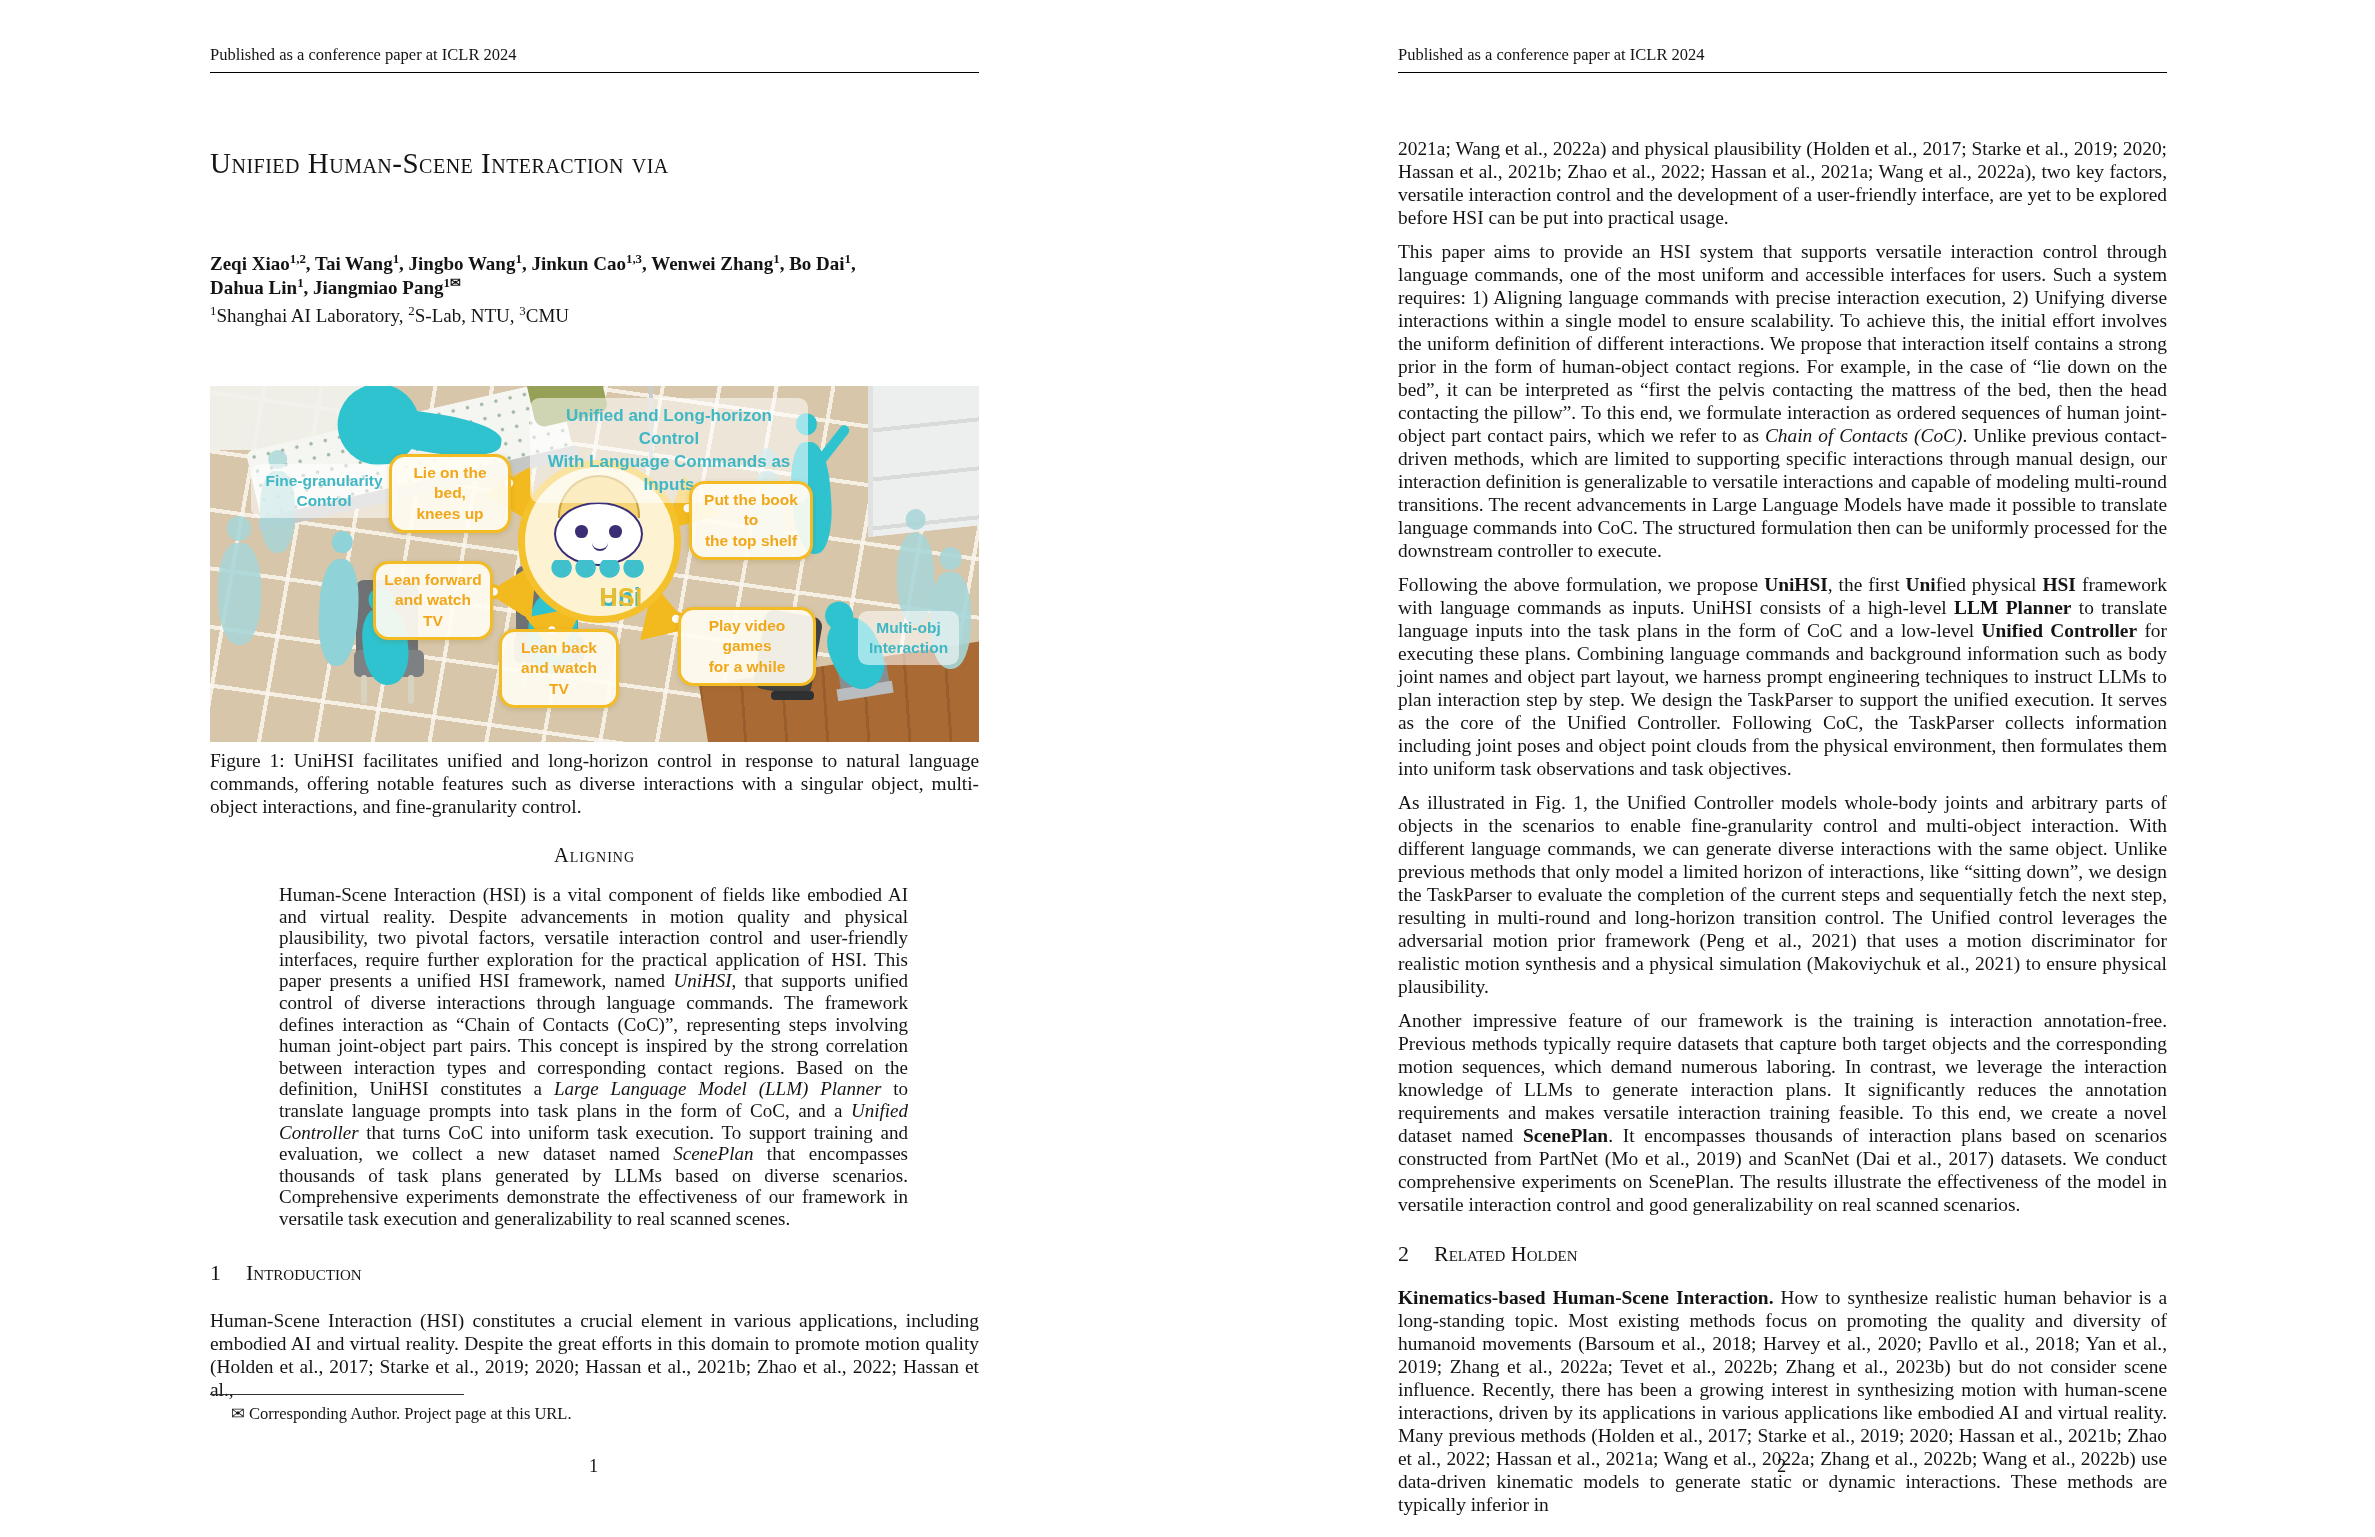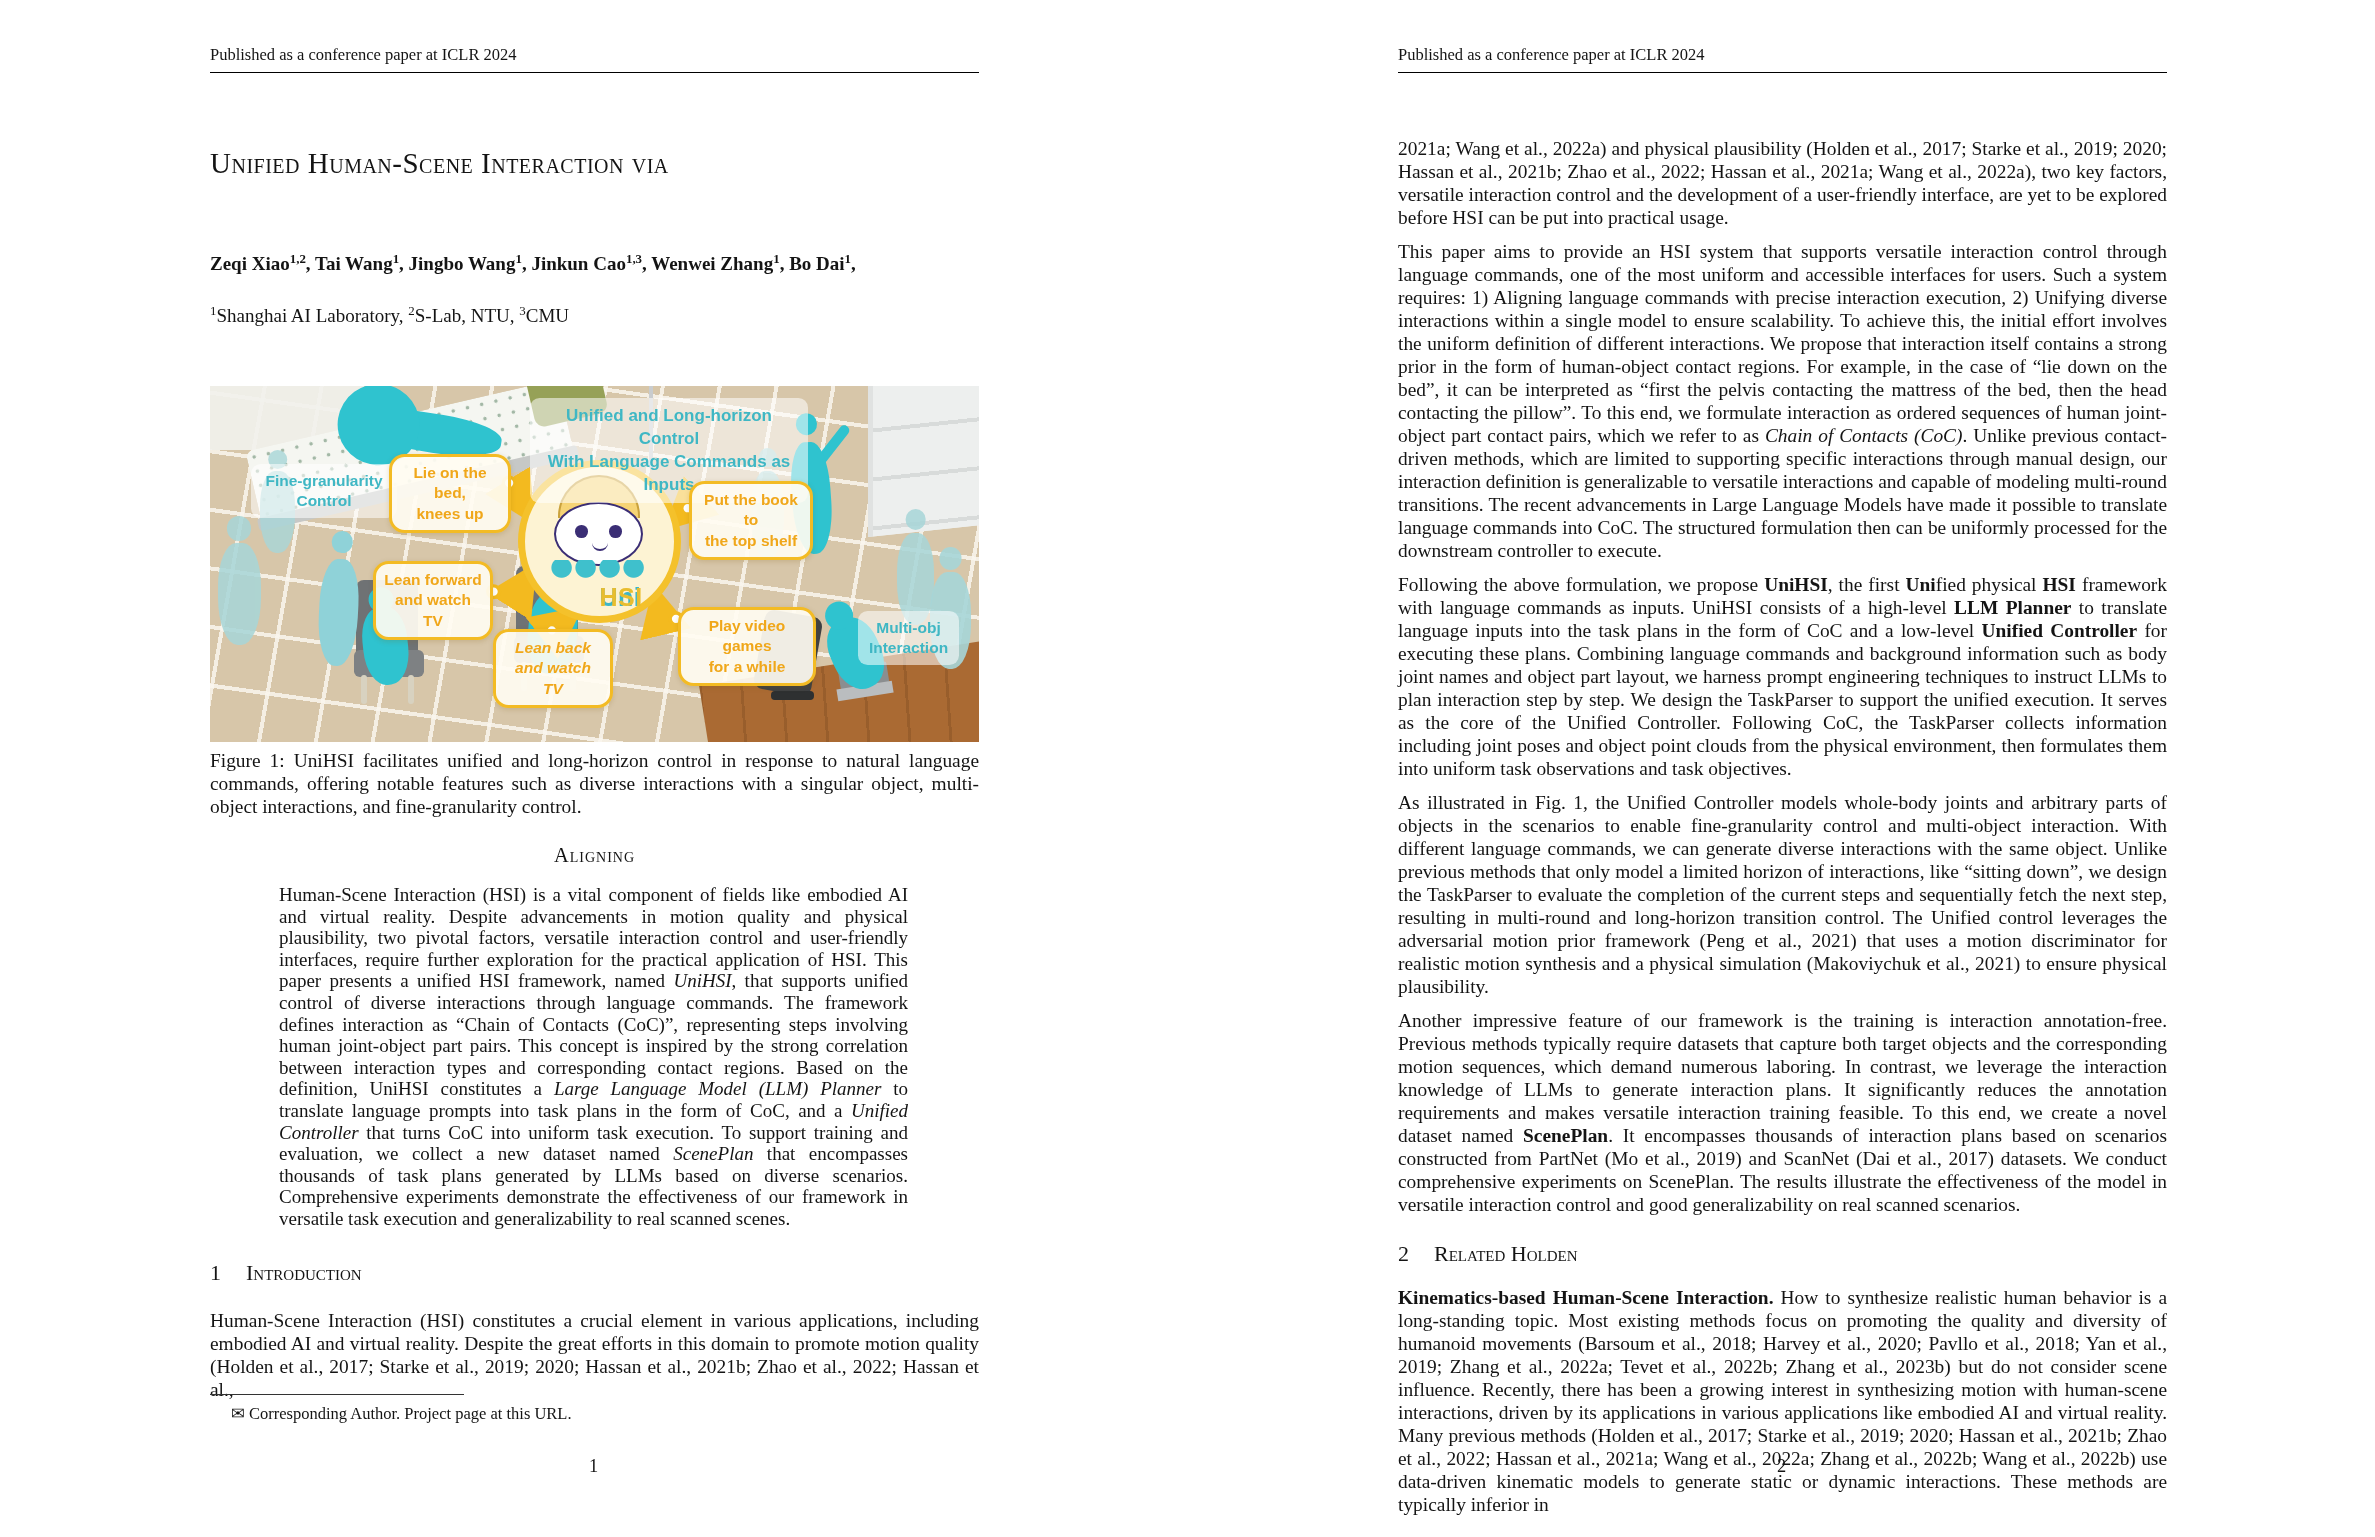--- a/index.html
+++ b/index.html
@@ -85,20 +85,21 @@
 <div class="page" id="page1">
   <div class="abs running-head">Published as a conference paper at ICLR 2024</div>
   <div class="abs head-rule"></div>
 
   <div class="abs paper-title">
     <div>Unified Human-Scene Interaction via</div>
   </div>
 
   <div class="abs authors">
     <div><span class="rich-b">Zeqi Xiao</span><sup>1,2</sup><span class="rich-b">, Tai Wang</span><sup>1</sup><span class="rich-b">, Jingbo Wang</span><sup>1</sup><span class="rich-b">, Jinkun Cao</span><sup>1,3</sup><span class="rich-b">, Wenwei Zhang</span><sup>1</sup><span class="rich-b">, Bo Dai</span><sup>1</sup><span class="rich-b">,</span></div>
+    <div><span class="rich-b">Dahua Lin</span><sup>1</sup><span class="rich-b">, Jiangmiao Pang</span><sup>1✉</sup></div>
   </div>
   <div class="abs affil"><sup>1</sup><span>Shanghai AI Laboratory, </span><sup>2</sup><span>S-Lab, NTU, </span><sup>3</sup><span>CMU</span></div>
 
   <div class="abs fig">
     <div class="cabinet"></div>
     <div class="bedgrp">
       <div class="mattress"></div>
       <div class="bedframe"></div>
       <div class="headboard"></div>
     </div>
@@ -172,21 +173,21 @@
 With Language Commands as Inputs</div>
     <div class="fig-label" style="left:41px;top:78px;width:146px;">Fine-granularity
 Control</div>
     <div class="fig-label" style="left:648px;top:225px;width:101px;">Multi-obj
 Interaction</div>
 
     <div class="callout" style="left:179px;top:68px;width:122px;">Lie on the bed,
 knees up</div>
     <div class="callout" style="left:163px;top:175px;width:120px;">Lean forward
 and watch TV</div>
-    <div class="callout" style="left:283px;top:243px;width:120px;font-style:italic;">Lean back
+    <div class="callout" style="left:289px;top:243px;width:120px;">Lean back
 and watch TV</div>
     <div class="callout" style="left:479px;top:95px;width:124px;">Put the book to
 the top shelf</div>
     <div class="callout" style="left:468px;top:221px;width:138px;">Play video games
 for a while</div>
   </div>
 
   <div class="abs body-par caption">Figure 1: UniHSI facilitates unified and long-horizon control in response to natural language commands, offering notable features such as diverse interactions with a singular object, multi-object interactions, and fine-granularity control.</div>
 
   <div class="abs abstract-head">Aligning</div>

